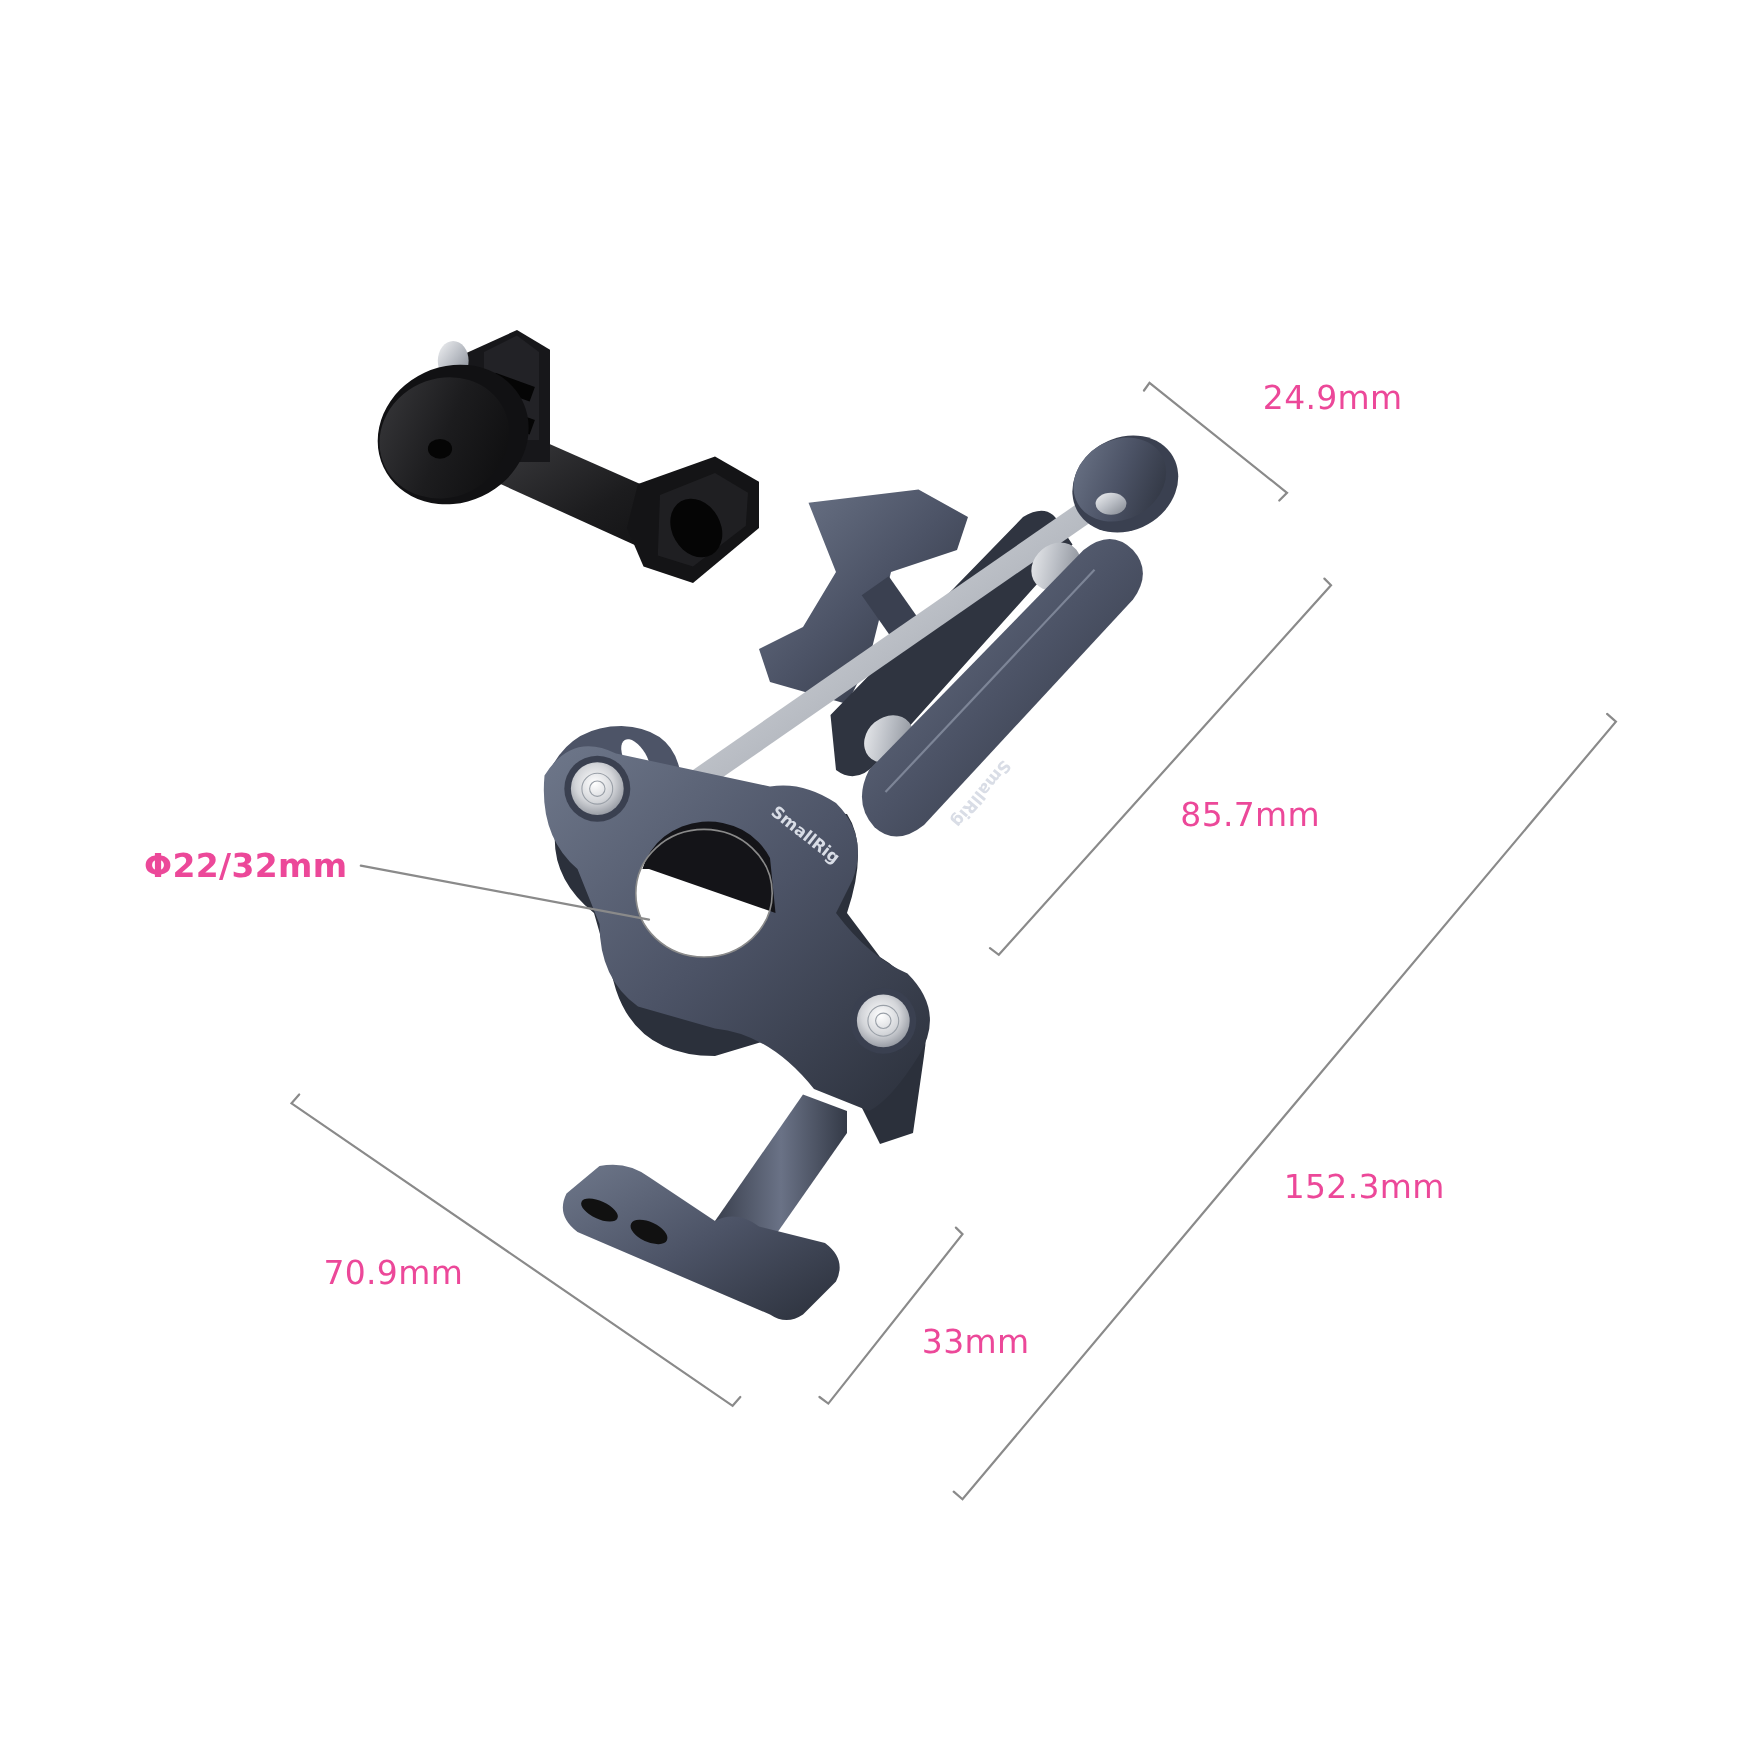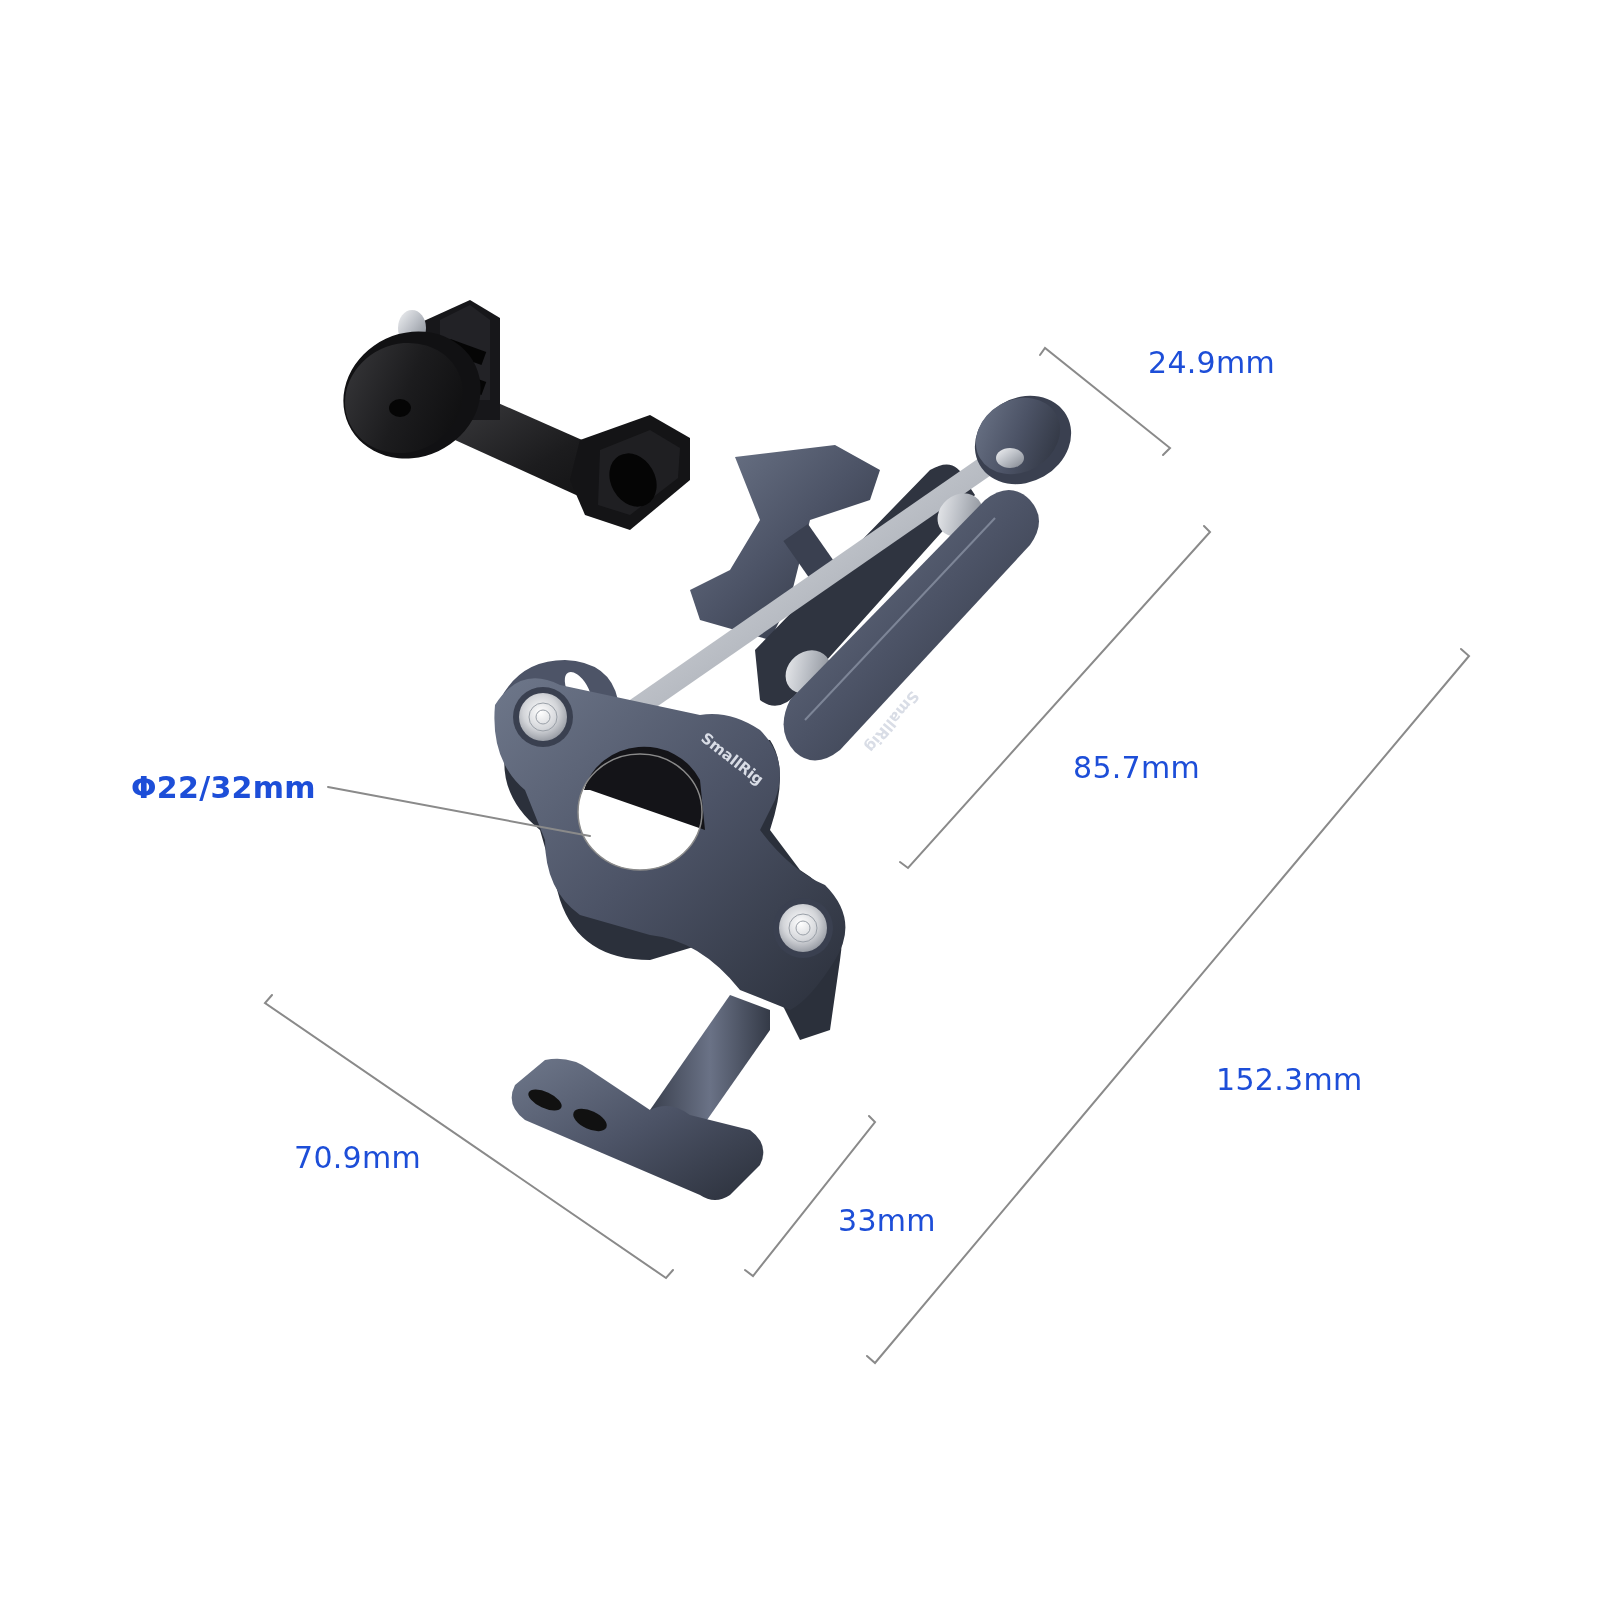--- a/index.html
+++ b/index.html
@@ -1,19 +1,19 @@
 <!DOCTYPE html>
 <html><head>
 <meta charset="utf-8">
 <style>
   html, body { margin: 0; padding: 0; background: #ffffff; }
   body { width: 1600px; height: 1600px; position: relative; overflow: hidden;
          font-family: "Liberation Sans", "DejaVu Sans", sans-serif; }
   #canvas { position: absolute; left: 0; top: 0; width: 1600px; height: 1600px; }
-  .dim-label { position: absolute; color: #1d4ed8; font-size: 30px; letter-spacing: 0.3px;
+  .dim-label { position: absolute; color: #ec4899; font-size: 30px; letter-spacing: 0.3px;
                font-family: "DejaVu Sans", "Liberation Sans", sans-serif; white-space: nowrap; }
   .dim-line { stroke: #8a8a8a; stroke-width: 2; fill: none; stroke-linecap: round; stroke-linejoin: miter; }
   .logo-text { font-family: "DejaVu Sans", sans-serif; font-size: 15px; fill: #d9dde6; font-weight: bold; }
 </style>
 </head>
 <body>
 
 <div id="canvas">
   <svg width="1600" height="1600" viewBox="0 0 1600 1600" xmlns="http://www.w3.org/2000/svg">
     <defs>
@@ -132,18 +132,18 @@
       <path class="dim-line" d="M328 787 L590 836"></path>
 
       <path class="dim-line" d="M272 995 L265 1003 L666 1278 L673 1270"></path>
 
       <path class="dim-line" d="M869 1116 L875 1122 L753 1276 L745 1270"></path>
     </g>
   </svg>
 
   
   <div class="dim-label" style="left:1148px; top:345px;">24.9mm</div>
-  <div class="dim-label" style="left:1073px; top:750px;">85.7mm</div>
-  <div class="dim-label" style="left:1216px; top:1062px;">152.3mm</div>
+  <div class="dim-label" style="left:1073px; top:724px;">85.7mm</div>
+  <div class="dim-label" style="left:1167px; top:1062px;">152.3mm</div>
   <div class="dim-label" style="left:131px; top:770px;font-weight:bold;">Φ22/32mm</div>
   <div class="dim-label" style="left:294px; top:1140px;">70.9mm</div>
   <div class="dim-label" style="left:838px; top:1203px;text-align:right;">33mm</div>
 </div>
 
 </body></html>

